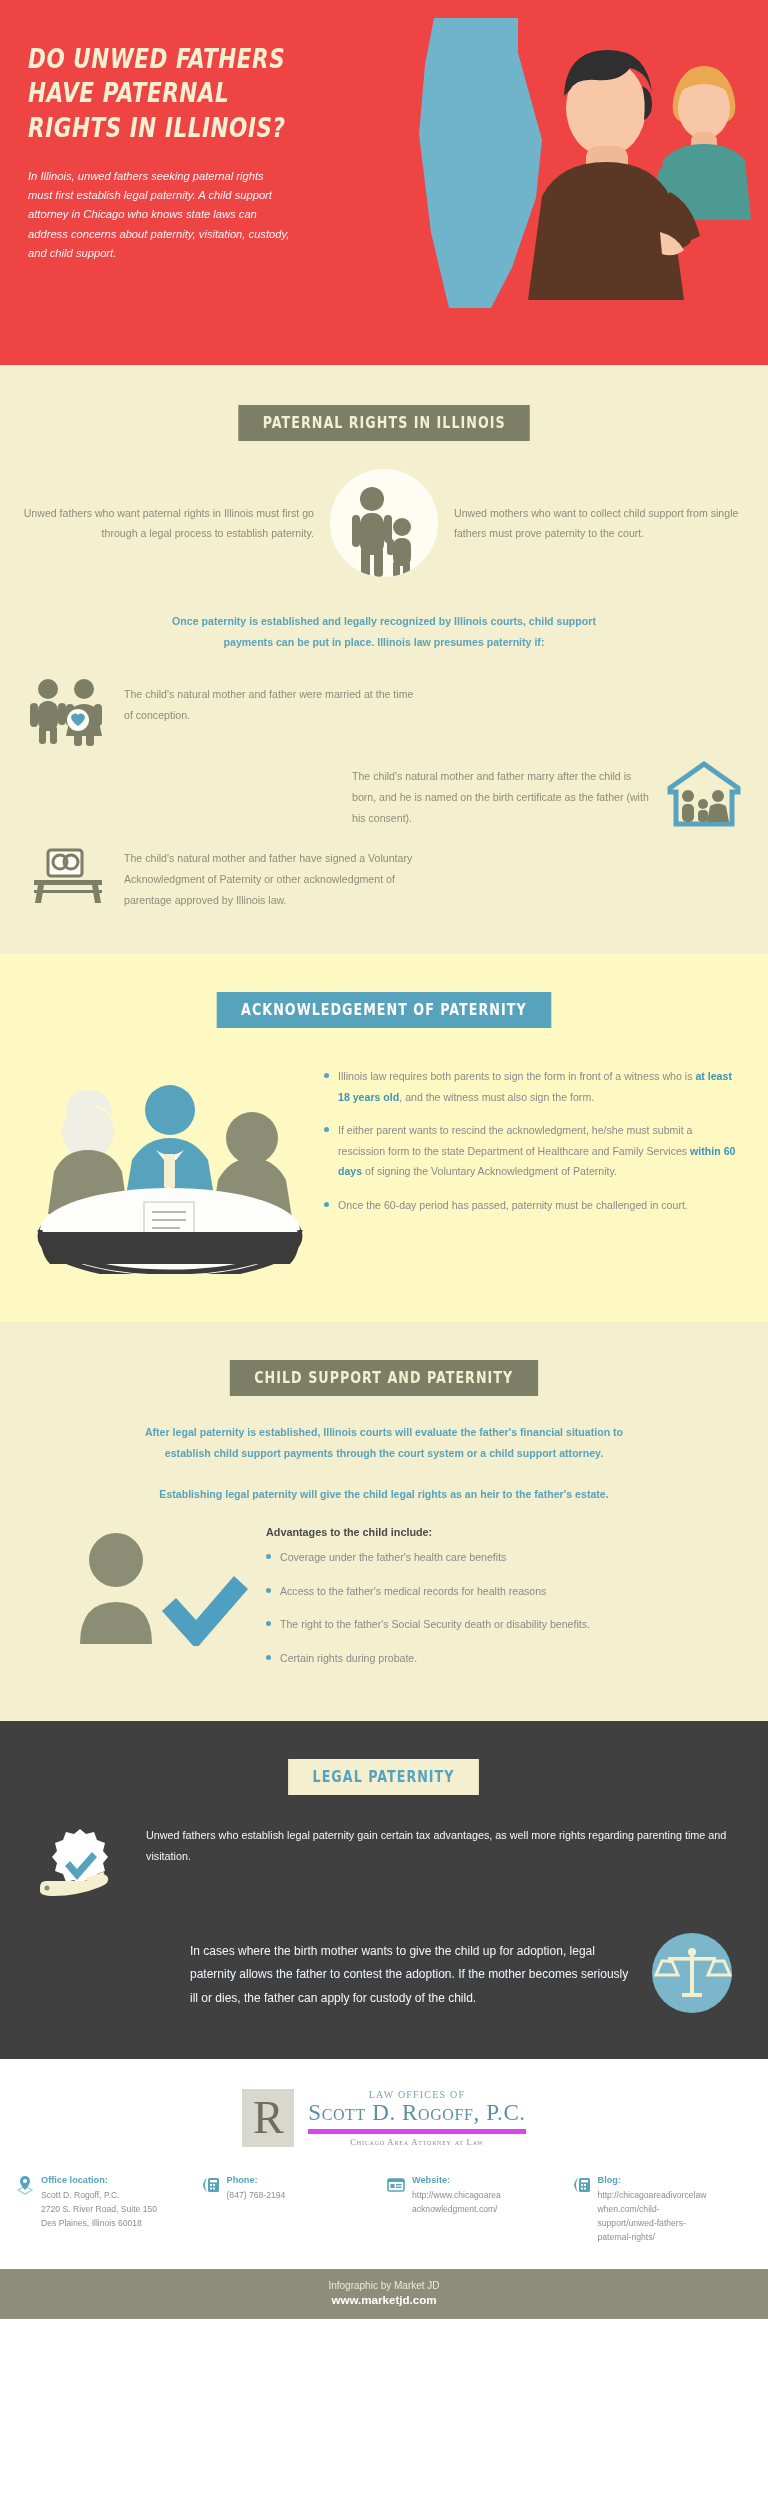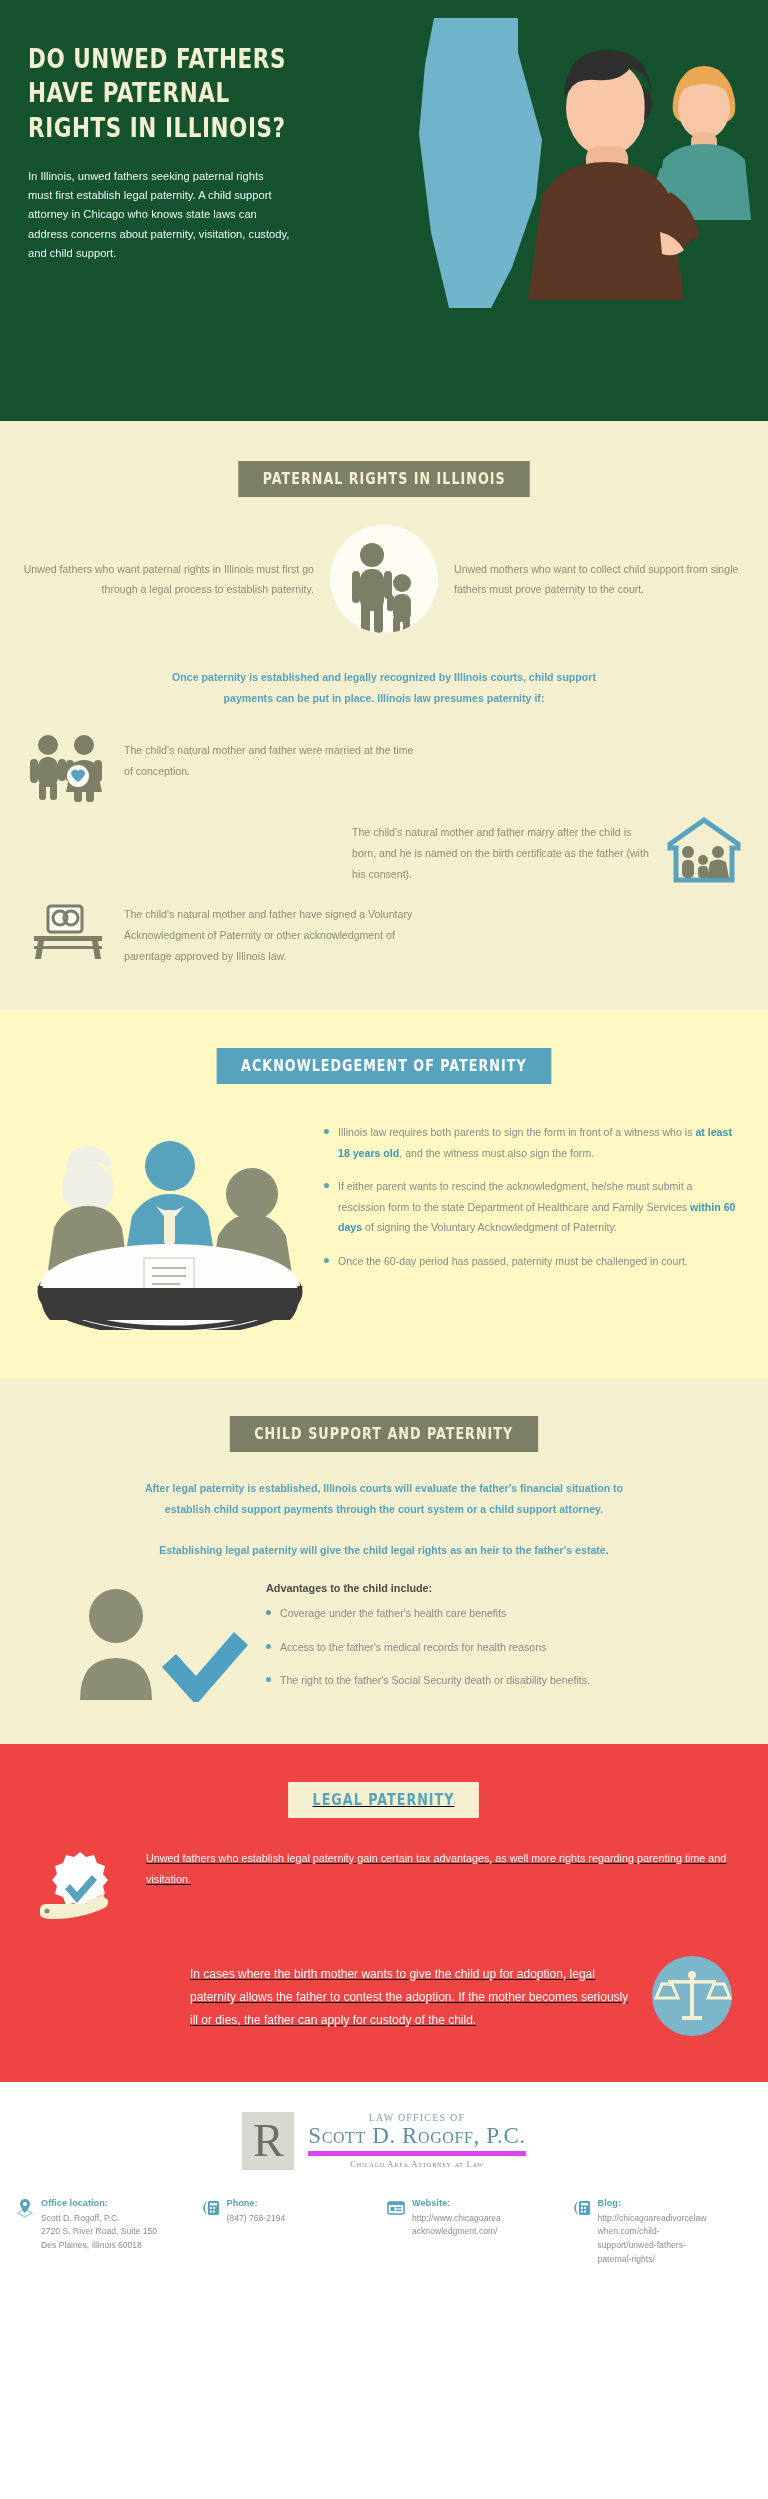--- a/index.html
+++ b/index.html
@@ -7,24 +7,25 @@
   body {
     font-family: "Liberation Sans", sans-serif;
     background: #ffffff;
     width: 768px;
     overflow-x: hidden;
   }
   .page { width: 768px; position: relative; }
 
   
   .hero {
-    background: #14532d;
-    height: 421px;
+    background: #ef4444;
+    height: 365px;
     position: relative;
     overflow: hidden;
+    font-style: italic;
   }
   .il-map {
     position: absolute;
     left: 404px; top: 18px;
     width: 150px; height: 290px;
     background: #6fb4ca;
     clip-path: polygon(20% 0%, 76% 0%, 76% 12%, 92% 42%, 88% 62%, 72% 86%, 58% 100%, 30% 100%, 18% 74%, 10% 40%, 14% 16%);
   }
   .hero-inner { position: relative; z-index: 3; padding: 42px 0 0 28px; width: 330px; }
   .hero h1 {
@@ -45,21 +46,21 @@
     color: #eef6f9;
     max-width: 262px;
   }
 
   
   .people { position: absolute; right: 0; top: 0; width: 330px; height: 300px; z-index: 2; }
 
   
   .sec-cream { background: #f4efcf; }
   .sec-white { background: #fef9c3; }
-  .sec-blue  { background: #ef4444; text-decoration: underline; }
+  .sec-blue  { background: #404040; }
 
   .ribbon {
     display: block;
     margin: 0 auto;
     background: #7d7e66;
     color: #f4efcf;
     text-align: center;
     font-family: "DejaVu Sans Condensed", "Liberation Sans Narrow", "Liberation Sans", sans-serif;
     font-weight: 700;
     font-size: 15px;
@@ -357,20 +358,21 @@
           <path d="M20 118 q0 -42 36 -42 q36 0 36 42z" fill="#8b8d75"></path>
           <path d="M116 72 l20 22 l38 -44 l14 13 l-52 60 l-34 -38z" fill="#4f9fc0"></path>
         </svg>
       </div>
       <div class="cs-list">
         <h4>Advantages to the child include:</h4>
         <ul class="bullets">
           <li>Coverage under the father's health care benefits</li>
           <li>Access to the father's medical records for health reasons</li>
           <li>The right to the father's Social Security death or disability benefits.</li>
+          <li>Certain rights during probate.</li>
         </ul>
       </div>
     </div>
   </section>
 
   <section class="sec-blue lp-wrap">
     <div class="ribbon cream">LEGAL PATERNITY</div>
 
     <div class="lp-row1">
       <div>
@@ -487,14 +489,18 @@
           <div>http://chicagoareadivorcelaw</div>
           <div>when.com/child-</div>
           <div>support/unwed-fathers-</div>
           <div>paternal-rights/</div>
         </div>
       </div>
 
     </div>
   </section>
 
+  <div class="bottombar">
+    <div class="l1">Infographic by Market JD</div>
+    <div class="l2">www.marketjd.com</div>
+  </div>
 
 </div>
 
 </body></html>

